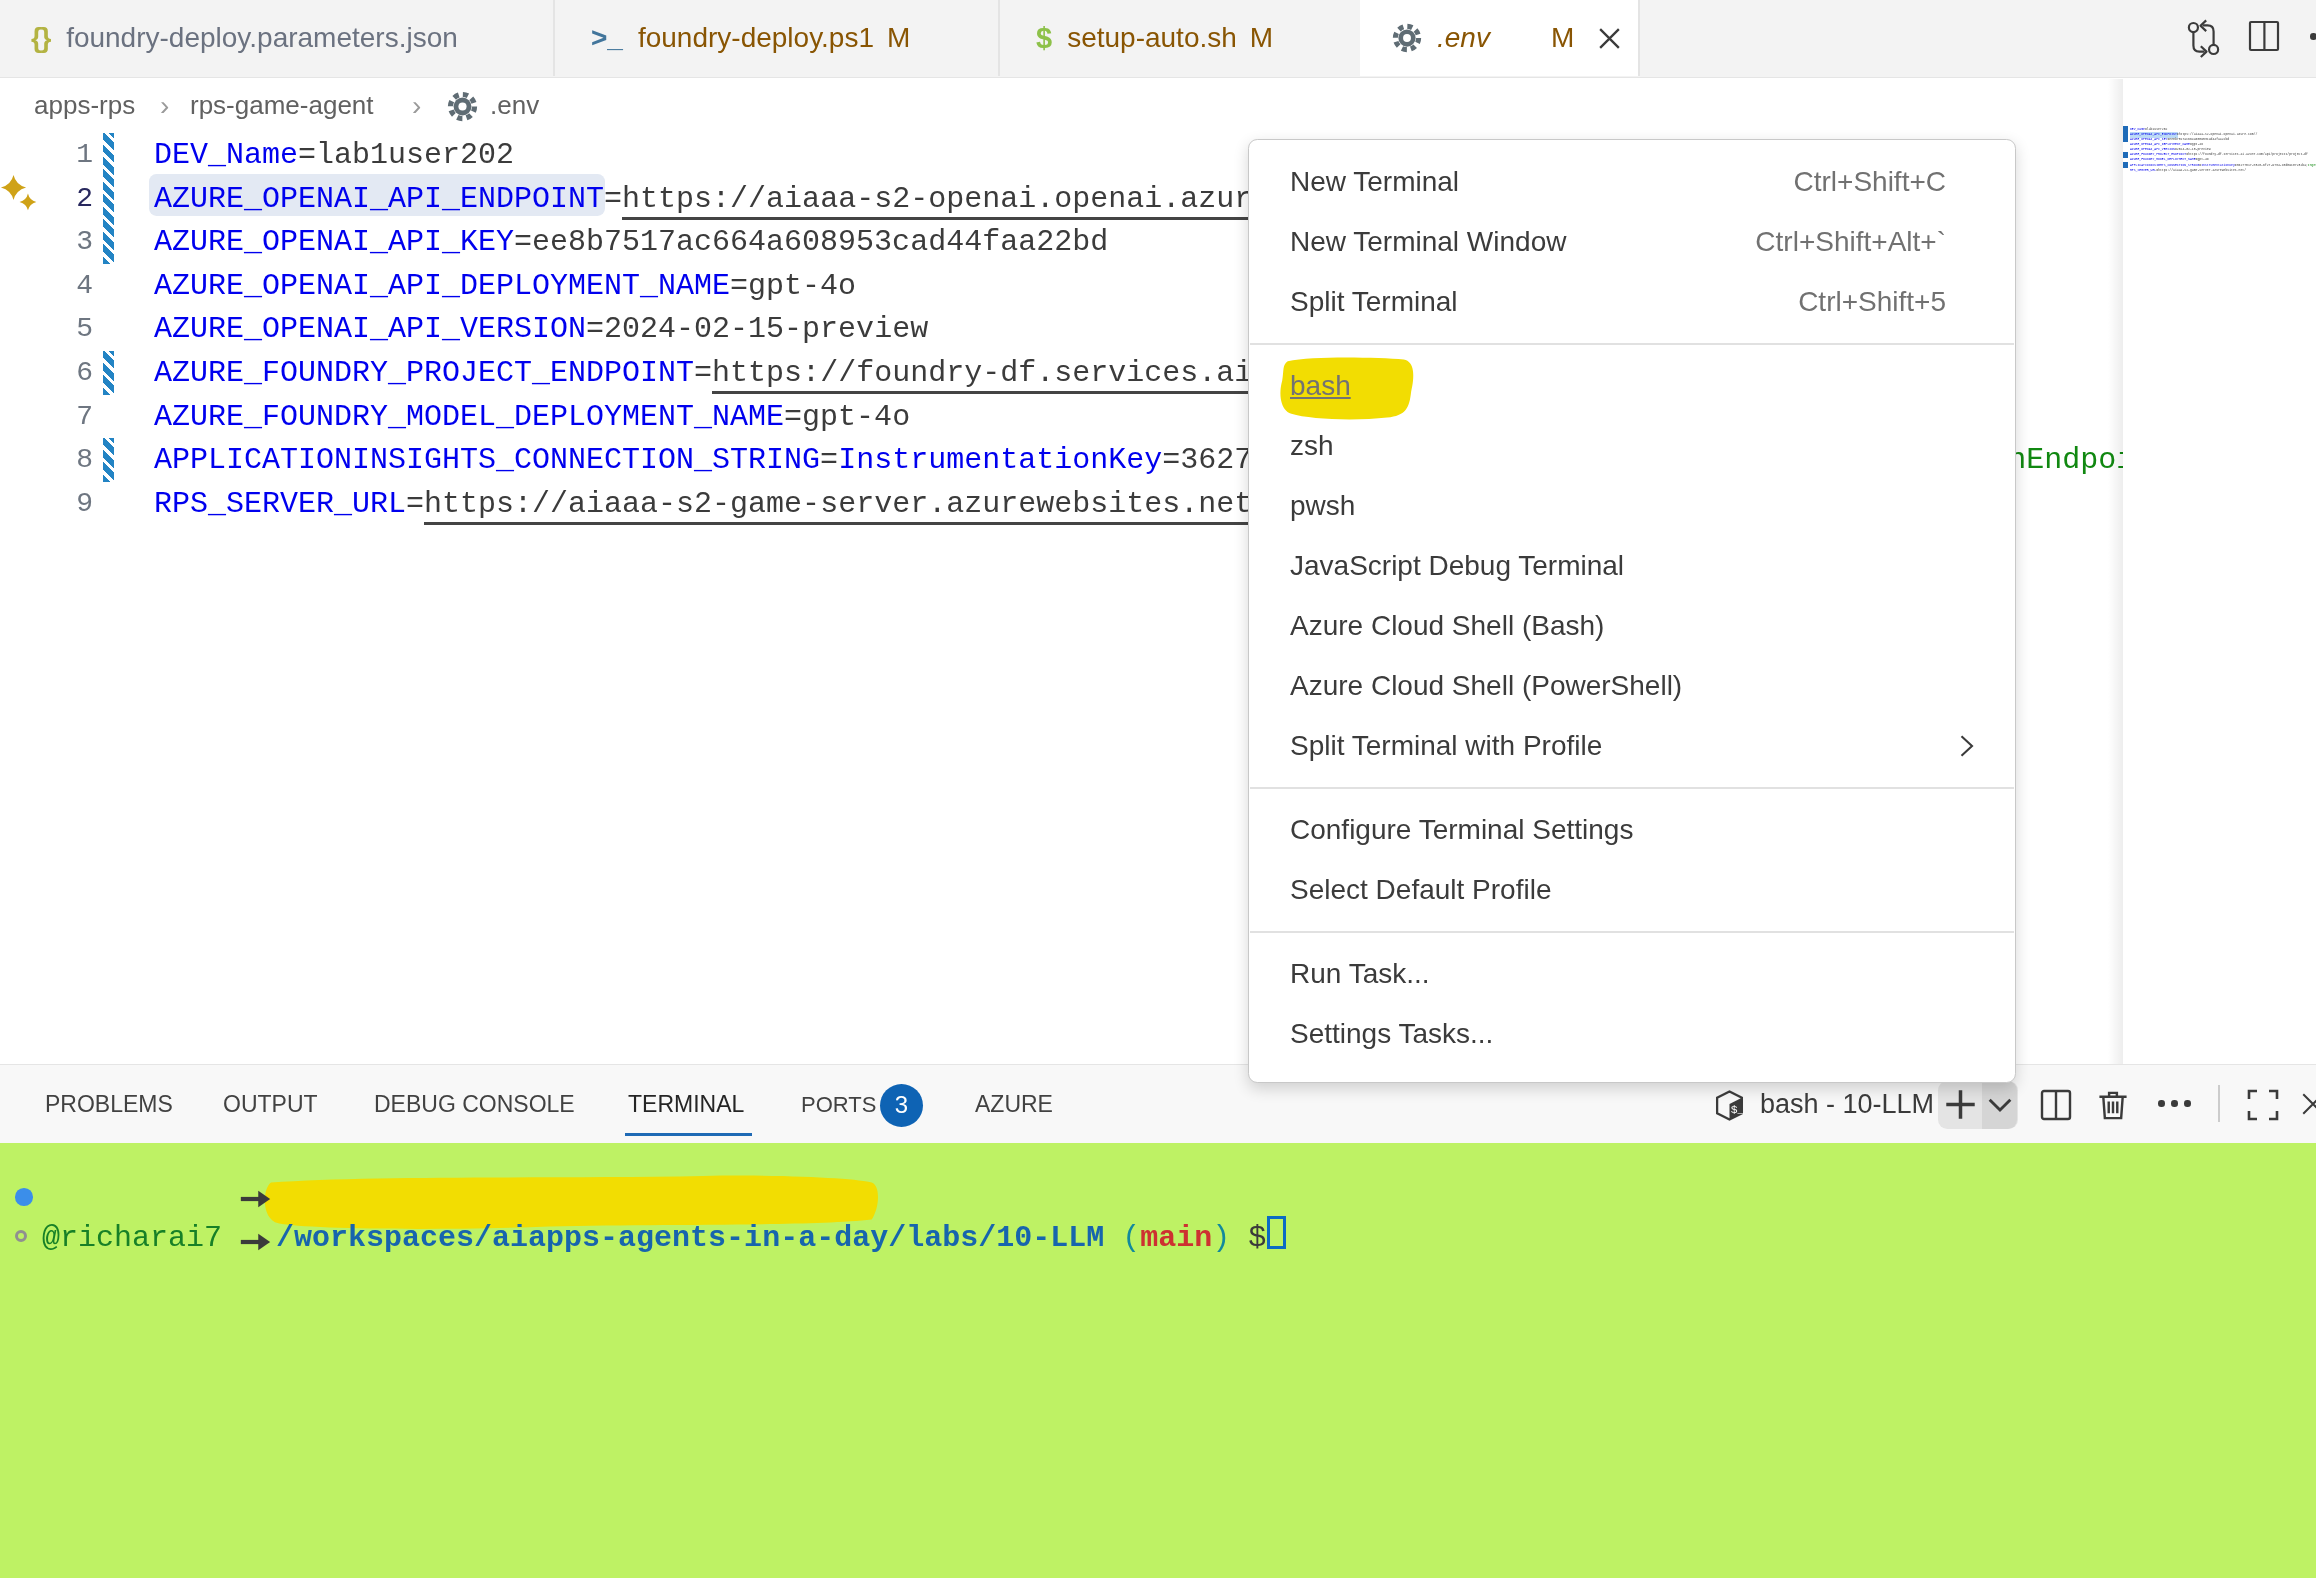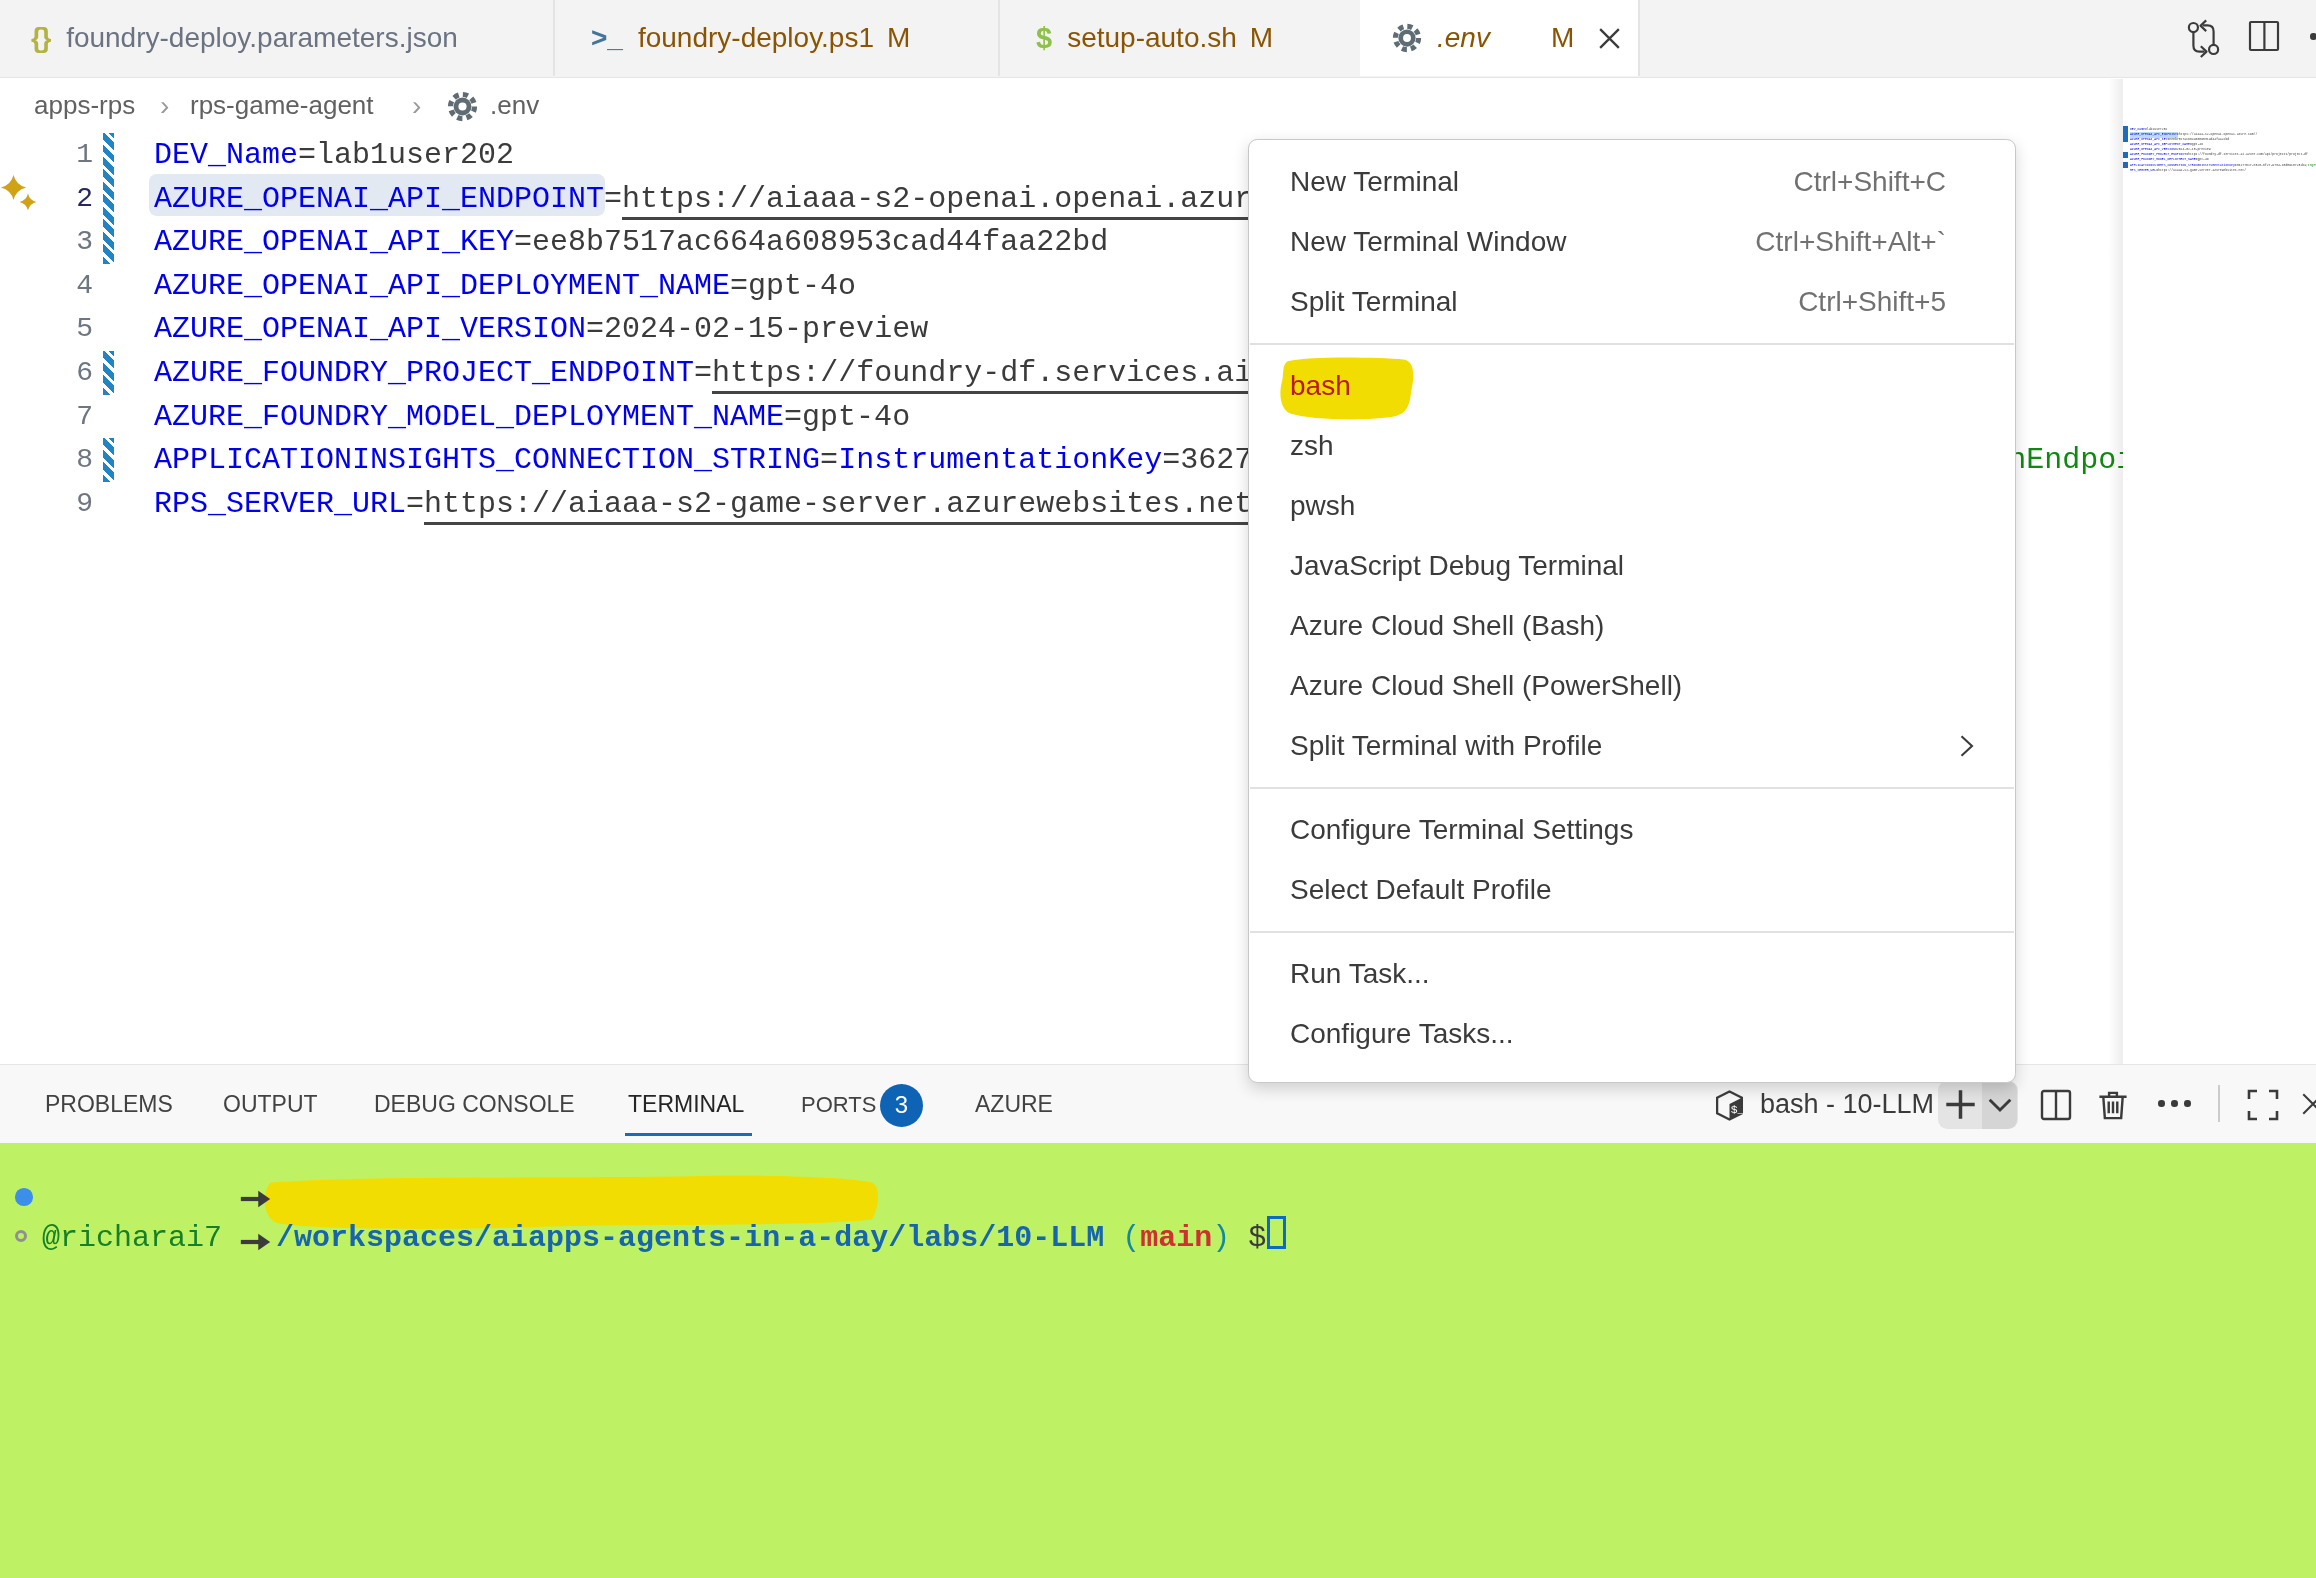--- a/index.html
+++ b/index.html
@@ -241,37 +241,37 @@
       </svg>
     <div class="trow" style="top:153px;"><span class="tg">@richarai7</span> <span class="arr"></span><span class="tb">/workspaces/aiapps-agents-in-a-day/labs/10-LLM</span> <span class="tc">(</span><span class="tr">main</span><span class="tc">)</span> $ </div>
     <div class="abs" style="left:1267px;top:152px;width:18.6px;height:33px;border:3.7px solid #0b6bc3;"></div>
   </div>
 
   <div id="menu">
     <div class="mi">New Terminal<span class="sc">Ctrl+Shift+C</span></div>
     <div class="mi">New Terminal Window<span class="sc">Ctrl+Shift+Alt+`</span></div>
     <div class="mi">Split Terminal<span class="sc">Ctrl+Shift+5</span></div>
     <div class="msep"></div>
-    <div class="mi" id="mibash"><span style="position:relative;z-index:2;color:#b91c1c;">bash</span></div>
+    <div class="mi" id="mibash"><span style="position:relative;z-index:2;color:#737373;text-decoration:underline;">bash</span></div>
     <div class="mi">zsh</div>
     <div class="mi">pwsh</div>
     <div class="mi">JavaScript Debug Terminal</div>
     <div class="mi">Azure Cloud Shell (Bash)</div>
     <div class="mi">Azure Cloud Shell (PowerShell)</div>
     <div class="mi">Split Terminal with Profile
       <svg class="abs" style="right:37px;top:18.6px;" width="24" height="24" viewBox="0 0 16 16">
           <path fill="none" stroke="#3b3b3b" stroke-width="1.4" d="M5 1.5 L12 8 L5 14.5"></path>
         </svg>
     </div>
     <div class="msep"></div>
     <div class="mi">Configure Terminal Settings</div>
     <div class="mi">Select Default Profile</div>
     <div class="msep"></div>
     <div class="mi">Run Task...</div>
-    <div class="mi">Configure Tasks...</div>
+    <div class="mi">Settings Tasks...</div>
   </div>
 
   <svg class="abs" style="left:1276px;top:353px;" width="145" height="70" viewBox="0 0 156 76">
     <path fill="#f2dd02" d="M12 9 C40 3 110 5 138 7 C150 9 150 26 146 42 C144 60 140 68 120 70 C85 74 35 72 16 66 C4 62 2 44 6 30 C8 19 6 13 12 9 Z"></path>
   </svg>
 
 </div>
 
 
 </body></html>

